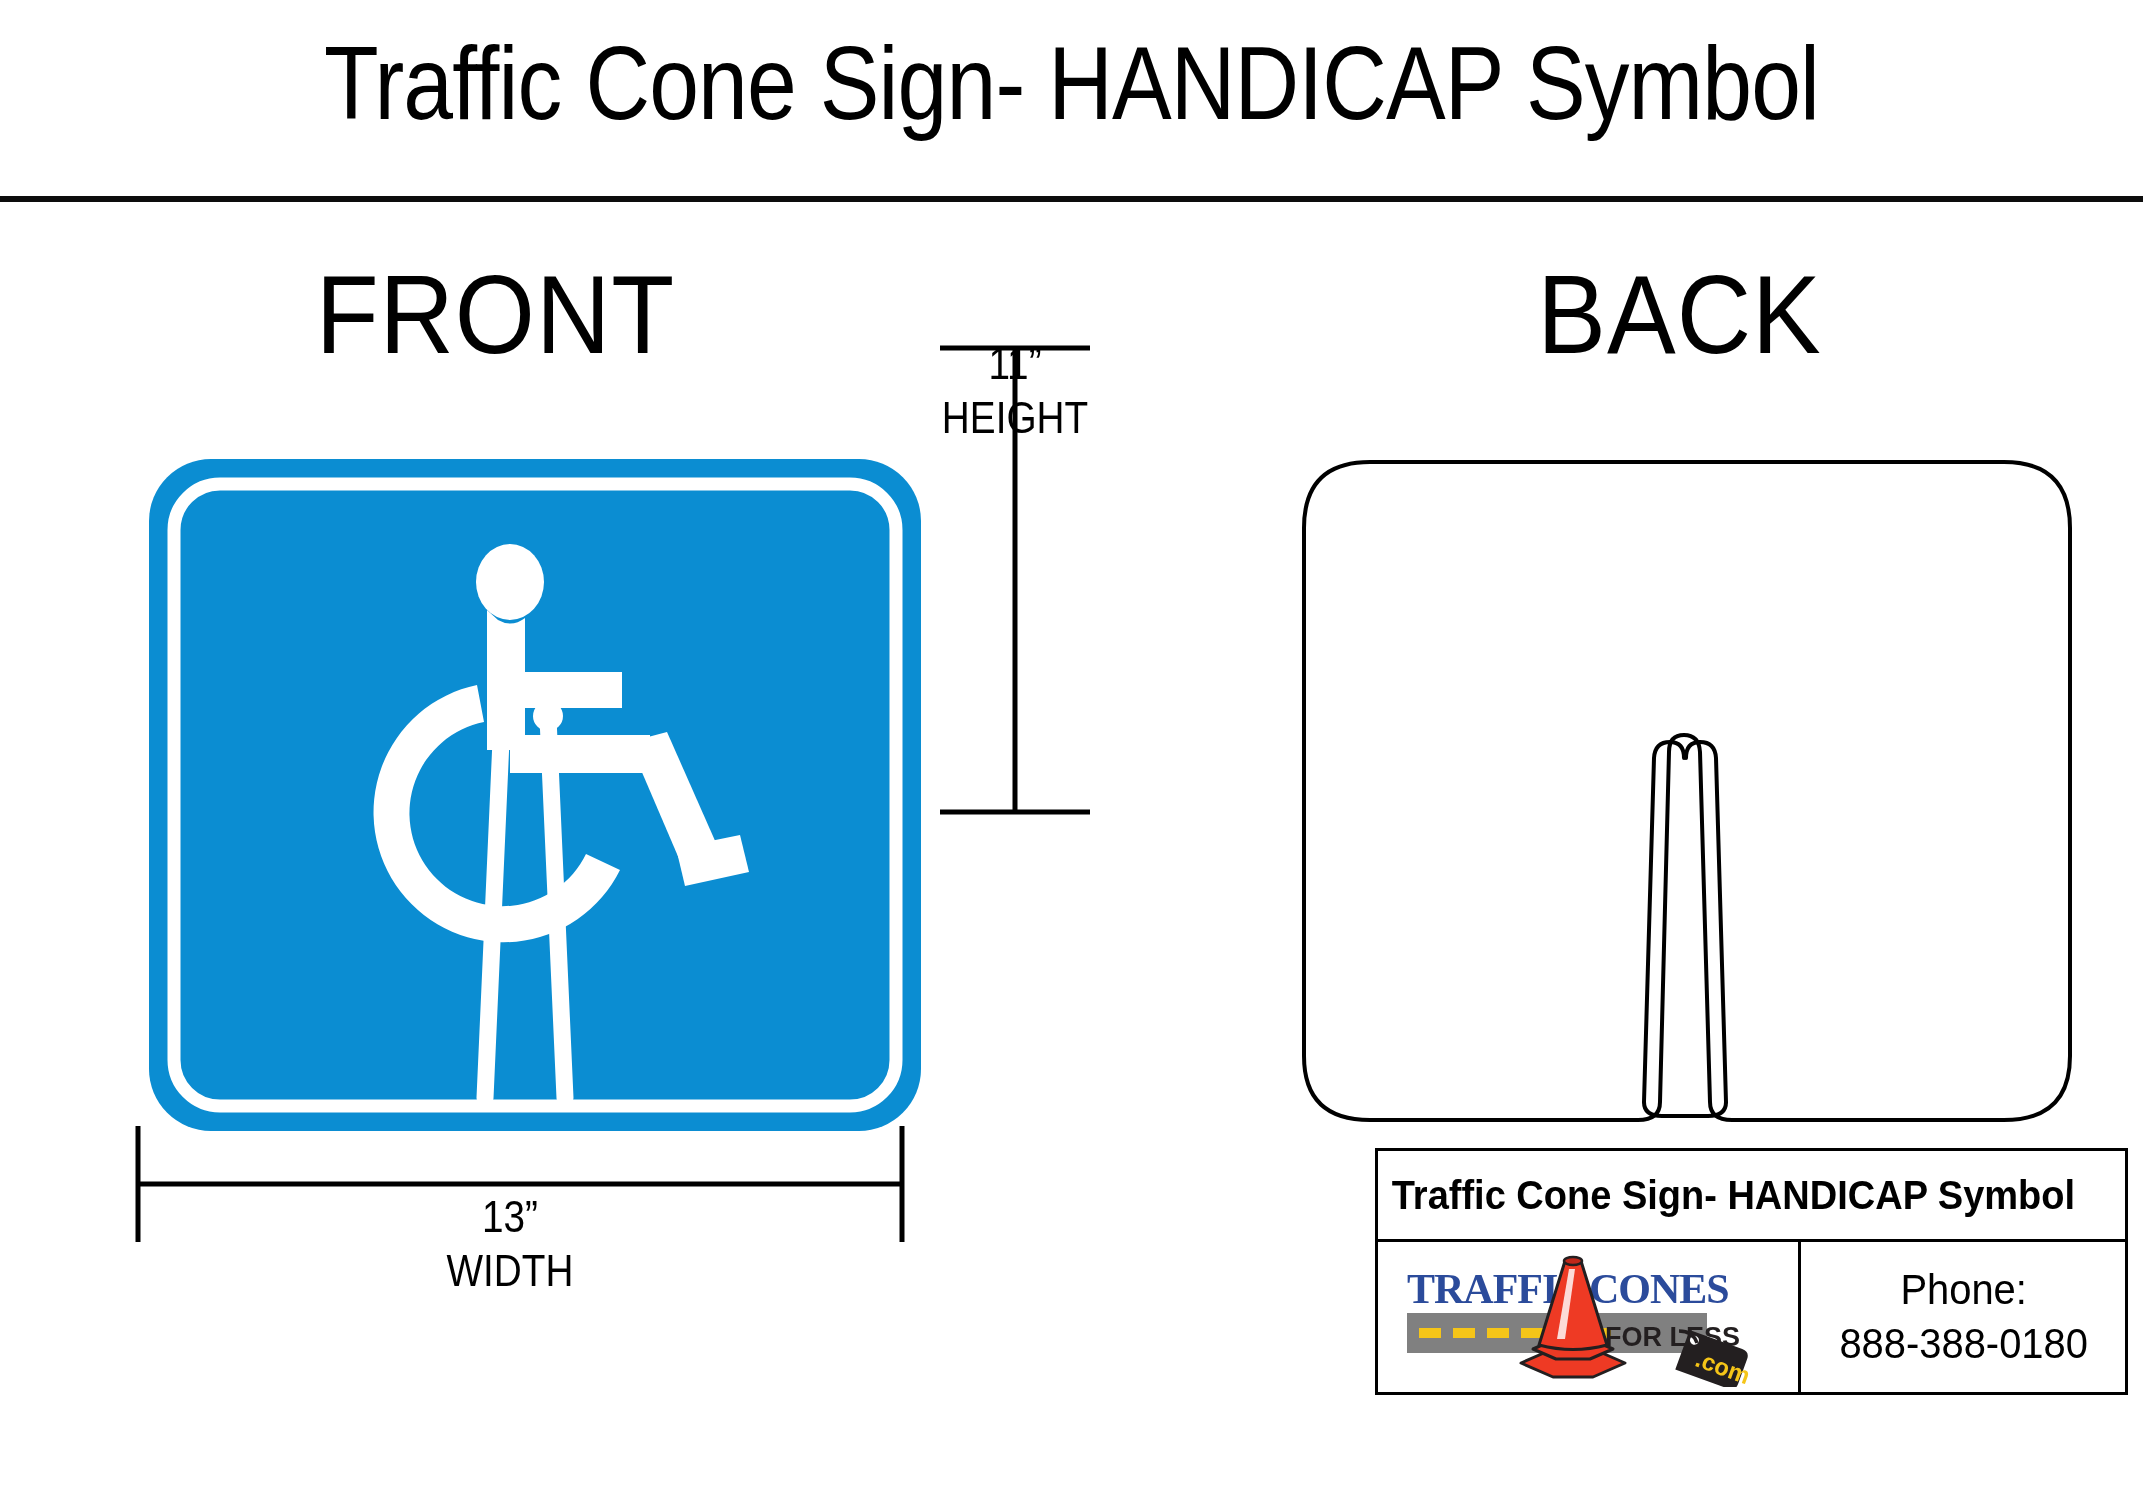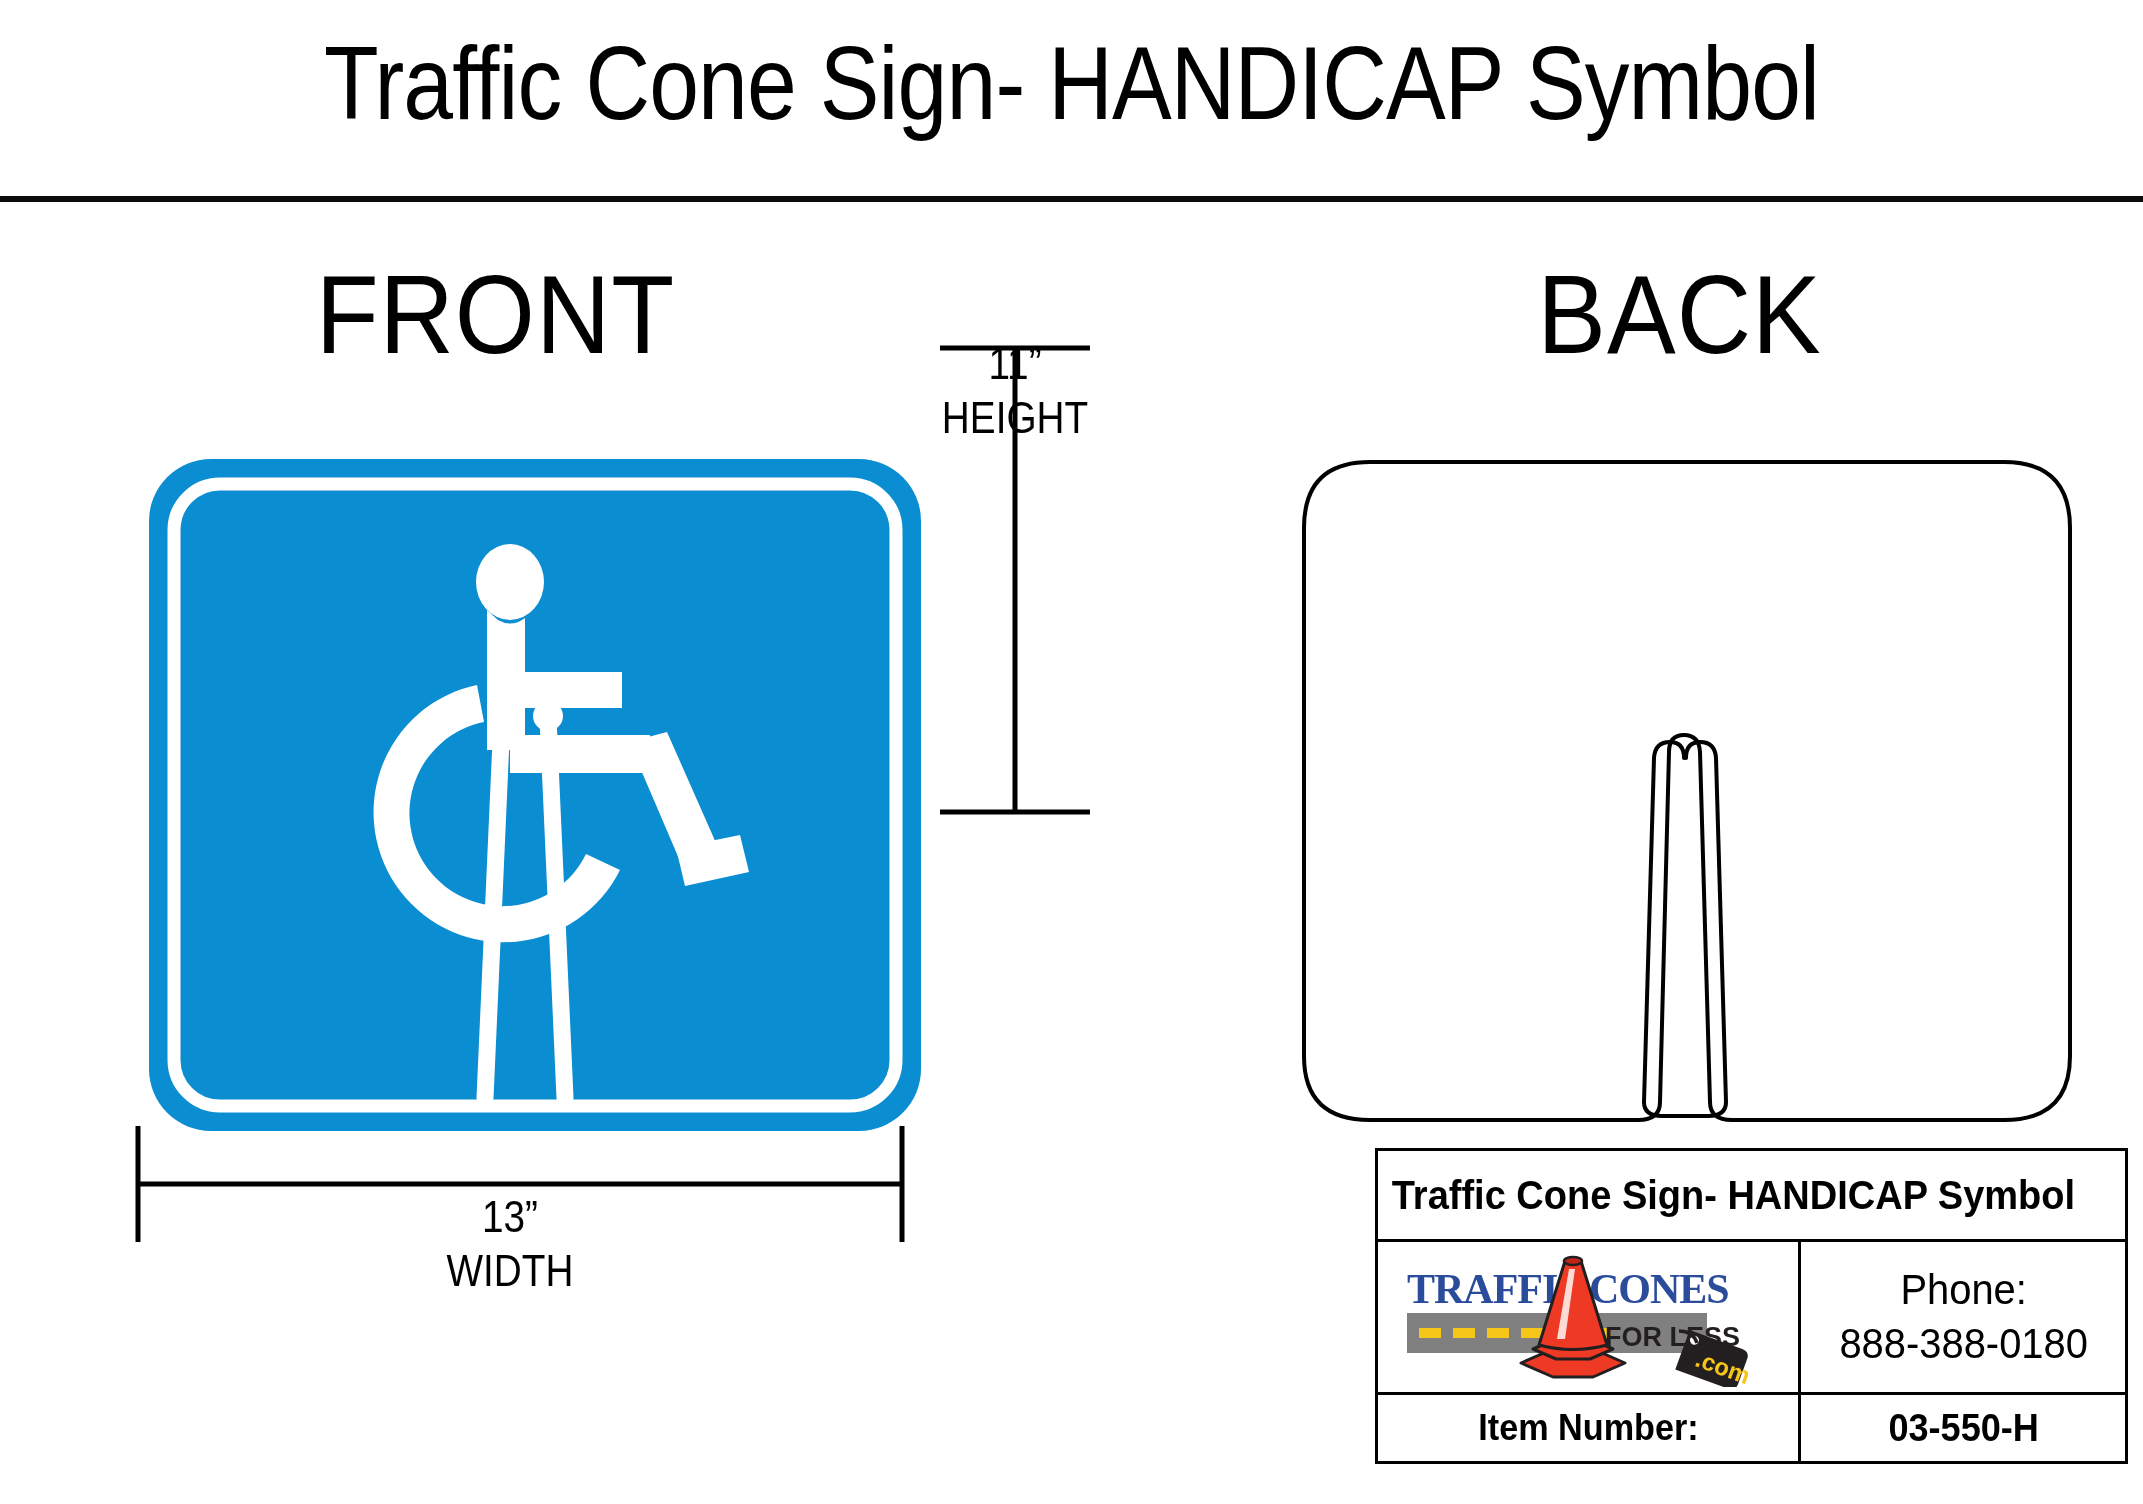--- a/index.html
+++ b/index.html
@@ -291,18 +291,14 @@
         </g>
 
         <path d="M 286 84 Q 300 84 304 96" fill="none" stroke="#231f20" stroke-width="3.5"></path>
       </svg>
     </td>
     <td class="cell-phone">
       <div>Phone:</div>
       <div>888-388-0180</div>
     </td>
   </tr>
-  <tr>
-    <td class="cell-item-label">Item Number:</td>
-    <td class="cell-item-value">03-550-H</td>
-  </tr>
 </tbody>
   </table>
 
 </body></html>

